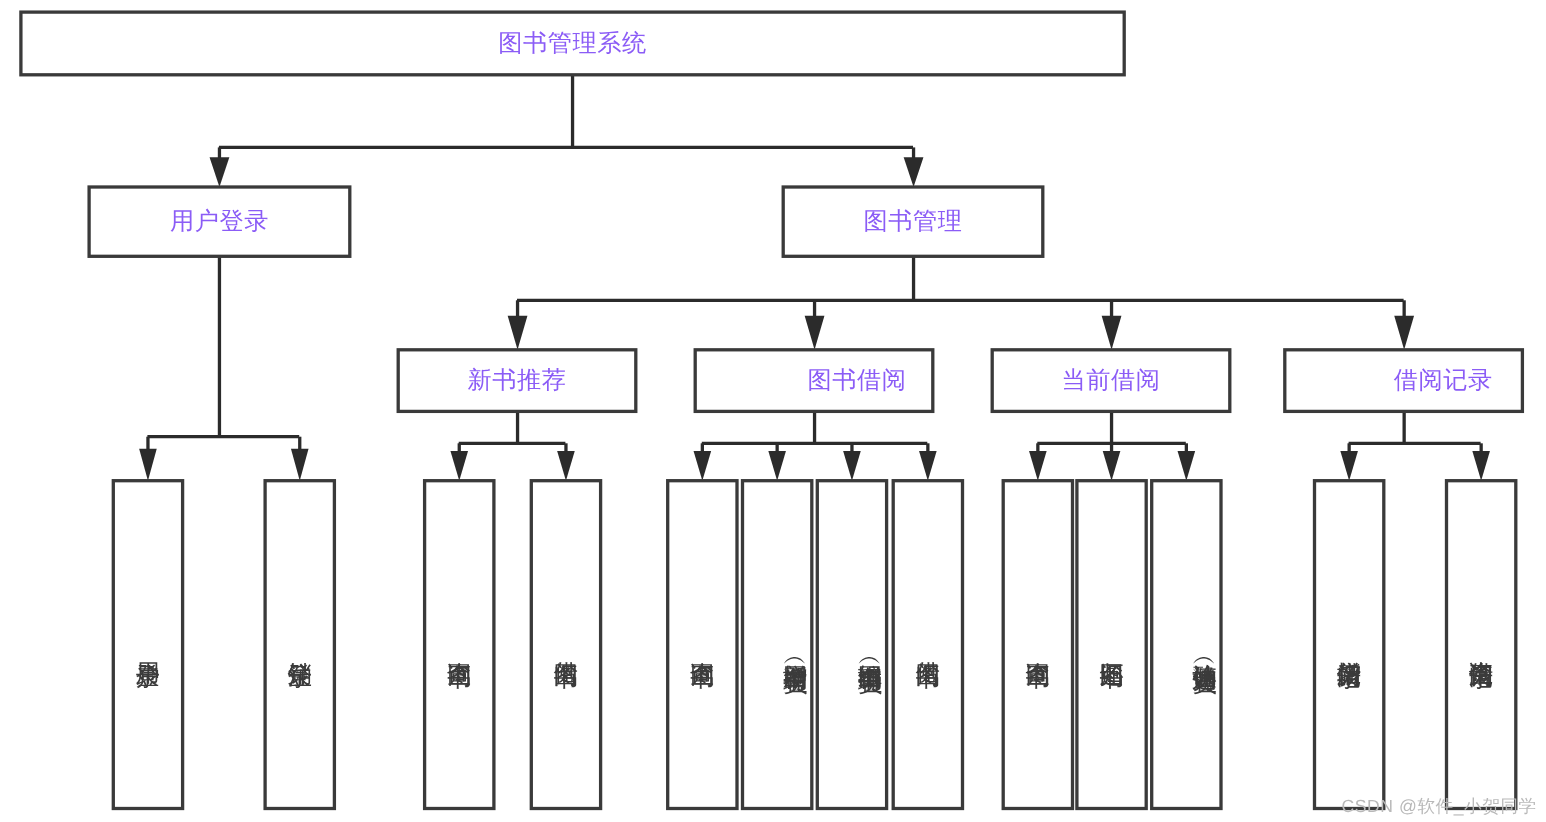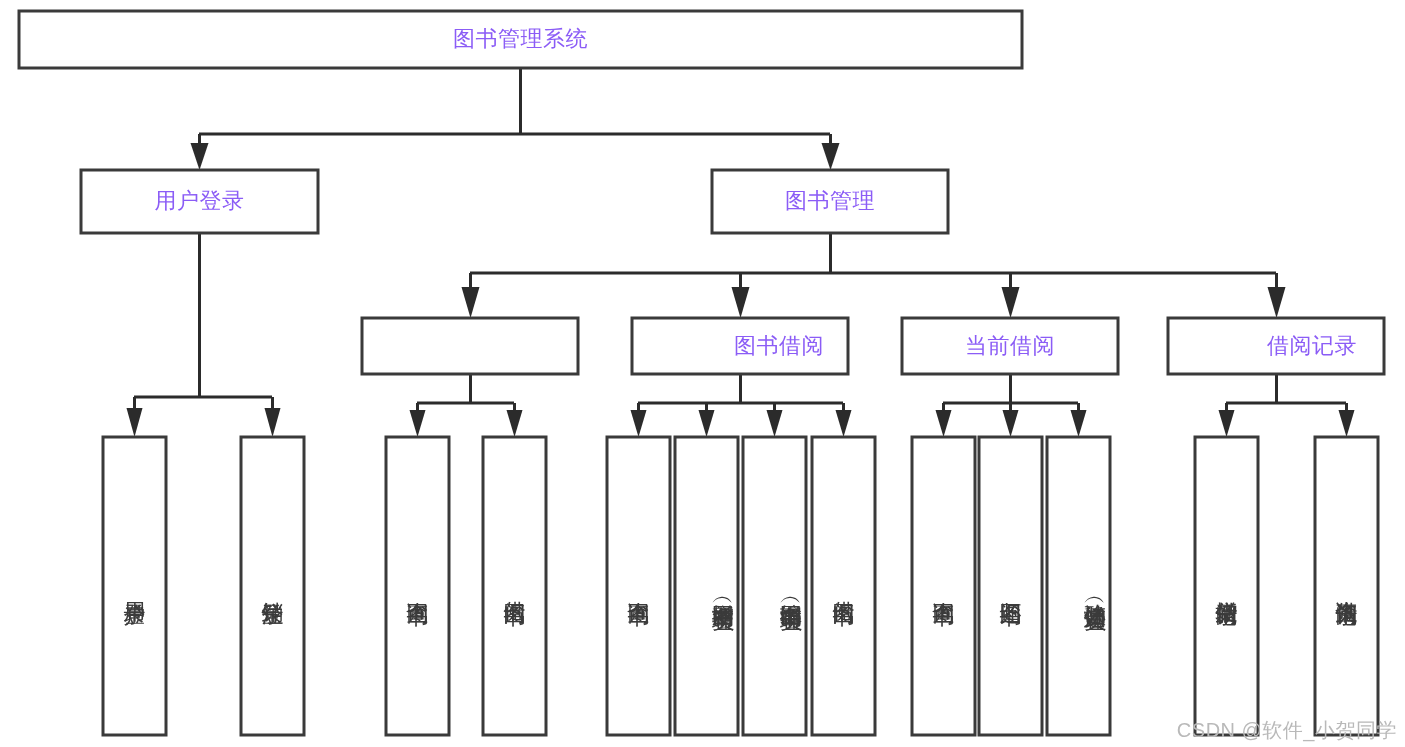--- a/index.html
+++ b/index.html
@@ -63,21 +63,21 @@
     writing-mode: vertical-rl;
     text-orientation: upright;
     white-space: nowrap;
     pointer-events: none;
   }
   .watermark {
     position: absolute;
     right: 8px;
     bottom: 3px;
     color: #b9b9b9;
-    font-size: 20px;
+    font-size: 16px;
     letter-spacing: 0.5px;
     white-space: nowrap;
     pointer-events: none;
   }
 </style>
 </head>
 <body>
 
 <div id="diagram-root">
 
@@ -177,20 +177,21 @@
       <rect class="node-box" x="1195" y="437" width="63" height="298"></rect>
       <rect class="node-box" x="1315" y="437" width="63" height="298"></rect>
     </g>
   </svg>
 
   <div class="node-label-h" style="left:19px; top:11px; width:1003px; height:57px;">图书管理系统</div>
 
   <div class="node-label-h" style="left:81px; top:170px; width:237px; height:63px;">用户登录</div>
   <div class="node-label-h" style="left:712px; top:170px; width:236px; height:63px;border-radius:16px;">图书管理</div>
 
+  <div class="node-label-h" style="left:362px; top:318px; width:216px; height:56px;">新书推荐</div>
   <div class="node-label-h" style="left:632px; top:318px; width:216px; height:56px;margin-left:39px;">图书借阅</div>
   <div class="node-label-h" style="left:902px; top:318px; width:216px; height:56px;">当前借阅</div>
   <div class="node-label-h" style="left:1168px; top:318px; width:216px; height:56px;margin-left:36px;">借阅记录</div>
 
   <div class="node-label-v" style="left:103px; top:437px; width:63px; height:298px;">用户登录</div>
   <div class="node-label-v" style="left:241px; top:437px; width:63px; height:298px;">注销登录</div>
 
   <div class="node-label-v" style="left:386px; top:437px; width:63px; height:298px;">查询图书</div>
   <div class="node-label-v" style="left:483px; top:437px; width:63px; height:298px;">借阅图书</div>
 

